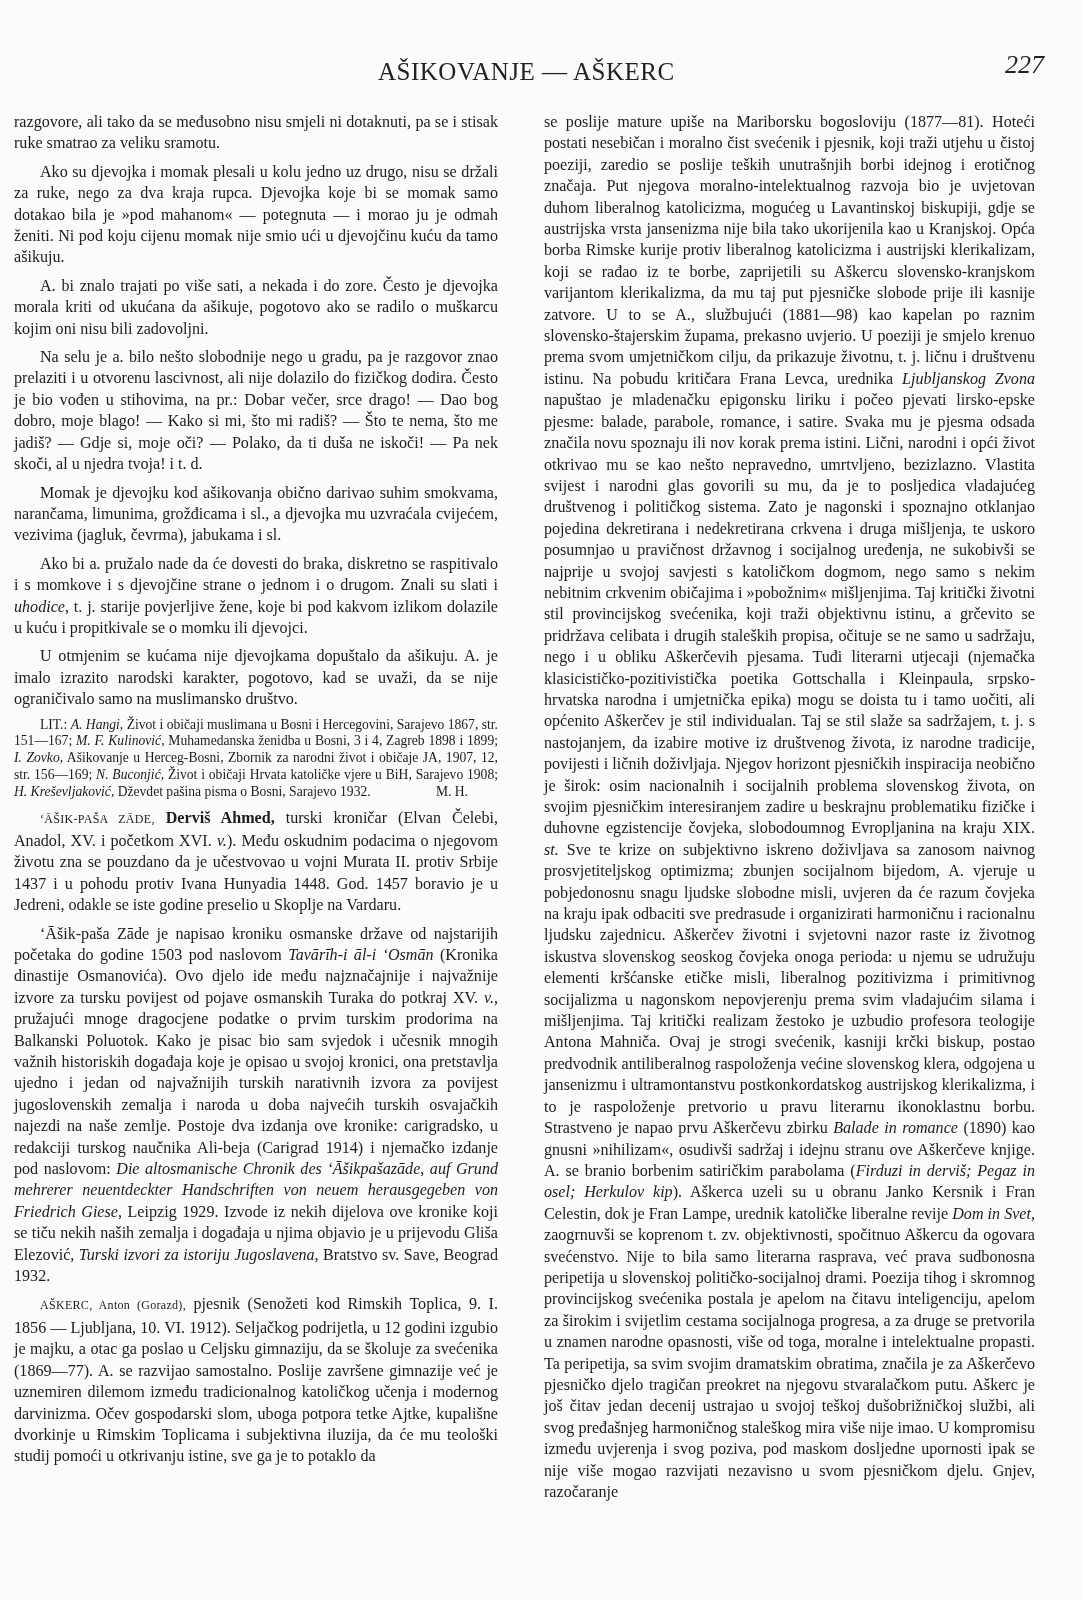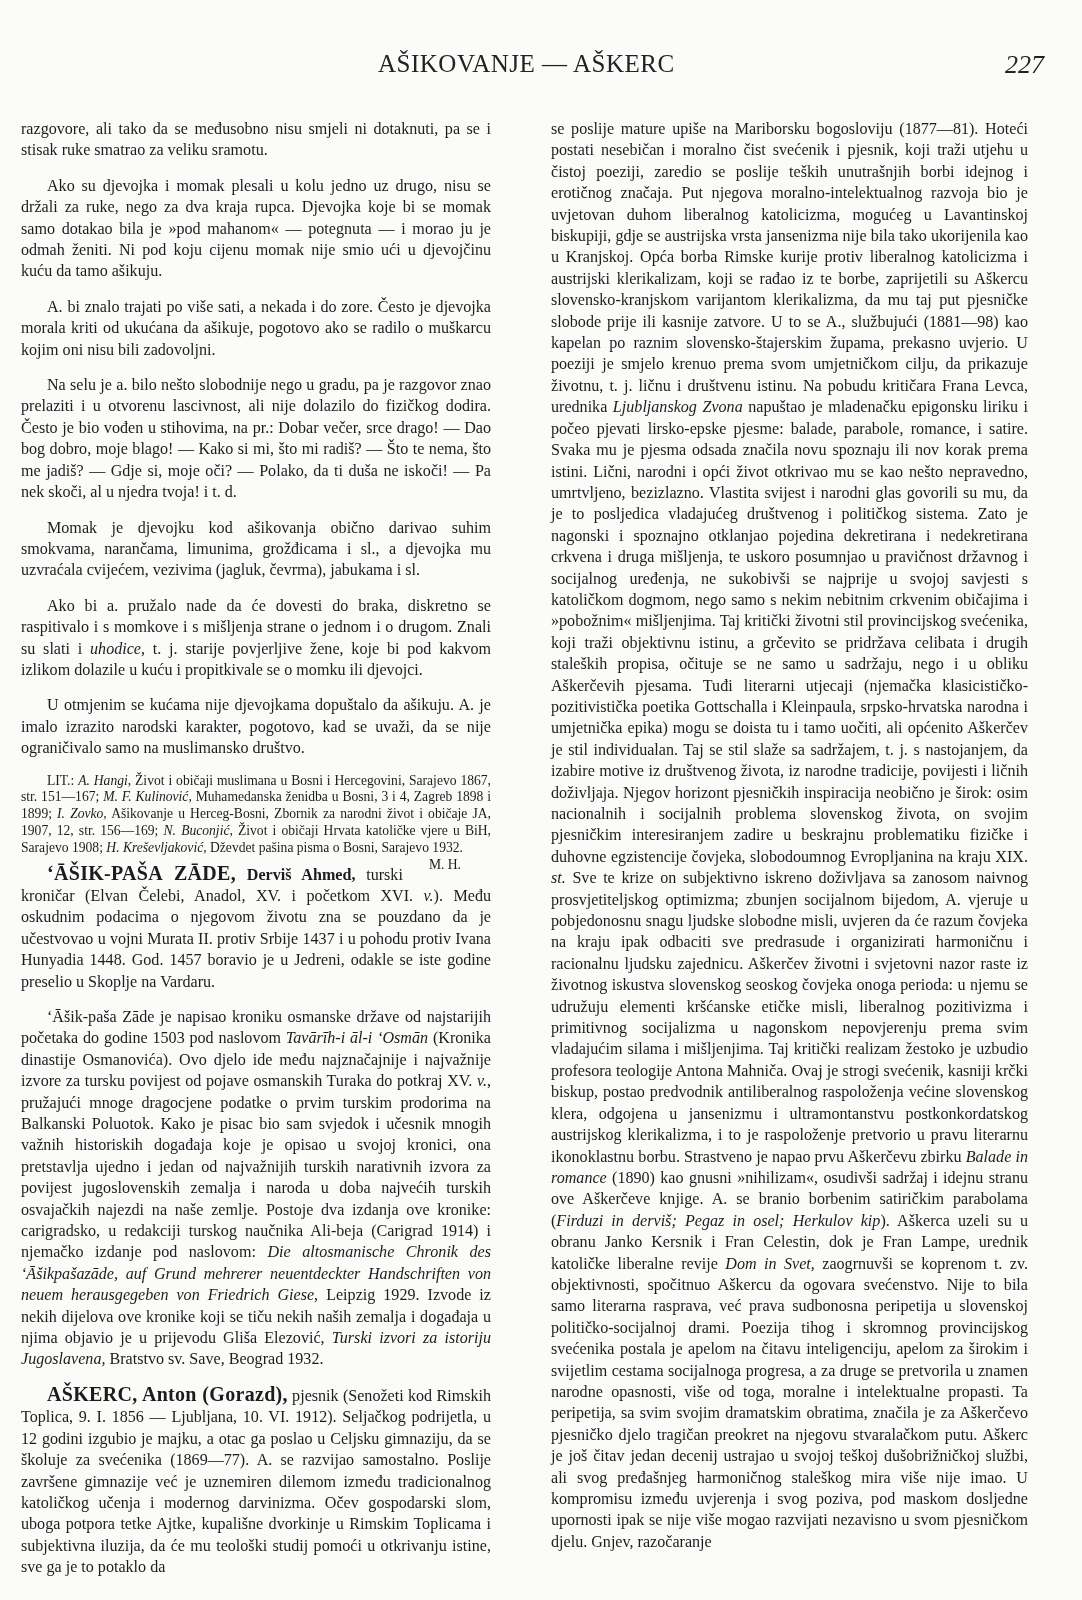--- a/index.html
+++ b/index.html
@@ -5,61 +5,61 @@
     html, body { margin: 0; padding: 0; background: #fbfbfa; }
     body {
       width: 1082px; height: 1600px; position: relative; overflow: hidden;
       font-family: "Liberation Serif", "DejaVu Serif", serif;
       color: #1c1c1c;
     }
     .page-header {
       position: absolute; top: 50px; left: 0; width: 1082px; height: 30px;
     }
     .running-title {
-      position: absolute; left: 378px; top: 0;
+      position: absolute; left: 378px; top: 8px;
       font-size: 25px; letter-spacing: 0.5px; color: #222;
     }
     .page-number {
       position: absolute; right: 38px; top: 0;
       font-size: 26px; font-style: italic; color: #222;
     }
     .column {
       position: absolute; top: 104px;
       font-size: 16.1px; line-height: 21.4px;
       text-align: justify; hyphens: manual;
     }
     .col-left { left: 7px; width: 498px; }
     .col-right { left: 537px; width: 505px; }
-    .column p { margin: 14px; text-indent: 26px; }
+    .column p { margin: 7px; text-indent: 26px; }
     .column p.cont { text-indent: 0; }
     .column p.lit {
       font-size: 13.6px; line-height: 16.8px; margin-top: 2px; margin-bottom: 6px;
       text-indent: 26px;
     }
     .column p.entry { margin-top: 2px; }
-    .hw { font-weight: bold; font-size: 20px; letter-spacing: 0.3px; }
+    .hw { font-weight: normal; font-size: 12px; letter-spacing: 0.3px; }
     .hw-sub { font-weight: bold; }
     i { font-style: italic; }
     .sig { float: right; padding-right: 30px; }
   </style>
 </head>
 <body>
 
 <div class="page-header">
   <span class="running-title">AŠIKOVANJE — AŠKERC</span>
   <span class="page-number">227</span>
 </div>
 
 <div class="column col-left">
   <p class="cont">razgovore, ali tako da se međusobno nisu smjeli ni dotaknuti, pa se i stisak ruke smatrao za veliku sramotu.</p>
   <p>Ako su djevojka i momak plesali u kolu jedno uz drugo, nisu se držali za ruke, nego za dva kraja rupca. Djevojka koje bi se momak samo dotakao bila je »pod mahanom« — potegnuta — i morao ju je odmah ženiti. Ni pod koju cijenu momak nije smio ući u djevojčinu kuću da tamo ašikuju.</p>
   <p>A. bi znalo trajati po više sati, a nekada i do zore. Često je djevojka morala kriti od ukućana da ašikuje, pogotovo ako se radilo o muškarcu kojim oni nisu bili zadovoljni.</p>
   <p>Na selu je a. bilo nešto slobodnije nego u gradu, pa je razgovor znao prelaziti i u otvorenu lascivnost, ali nije dolazilo do fizičkog dodira. Često je bio vođen u stihovima, na pr.: Dobar večer, srce drago! — Dao bog dobro, moje blago! — Kako si mi, što mi radiš? — Što te nema, što me jadiš? — Gdje si, moje oči? — Polako, da ti duša ne iskoči! — Pa nek skoči, al u njedra tvoja! i t. d.</p>
   <p>Momak je djevojku kod ašikovanja obično darivao suhim smokvama, narančama, limunima, grožđicama i sl., a djevojka mu uzvraćala cvijećem, vezivima (jagluk, čevrma), jabukama i sl.</p>
-  <p><span>Ako bi a. pružalo nade da će dovesti do braka, diskretno se raspitivalo i s momkove i s mišljenja strane o jednom i o drugom. Znali su slati i </span><i>uhodice</i><span>, t. j. starije povjerljive žene, koje bi pod kakvom izlikom dolazile u kuću i propitkivale se o momku ili djevojci.</span></p>
+  <p><span>Ako bi a. pružalo nade da će dovesti do braka, diskretno se raspitivalo i s momkove i s djevojčine strane o jednom i o drugom. Znali su slati i </span><i>uhodice</i><span>, t. j. starije povjerljive žene, koje bi pod kakvom izlikom dolazile u kuću i propitkivale se o momku ili djevojci.</span></p>
   <p>U otmjenim se kućama nije djevojkama dopuštalo da ašikuju. A. je imalo izrazito narodski karakter, pogotovo, kad se uvaži, da se nije ograničivalo samo na muslimansko društvo.</p>
   <p class="lit"><span>LIT.: </span><i>A. Hangi</i><span>, Život i običaji muslimana u Bosni i Hercegovini, Sarajevo 1867, str. 151—167; </span><i>M. F. Kulinović,</i><span> Muhamedanska ženidba u Bosni, 3 i 4, Zagreb 1898 i 1899; </span><i>I. Zovko,</i><span> Ašikovanje u Herceg-Bosni, Zbornik za narodni život i običaje JA, 1907, 12, str. 156—169; </span><i>N. Buconjić,</i><span> Život i običaji Hrvata katoličke vjere u BiH, Sarajevo 1908; </span><i>H. Kreševljaković,</i><span> Dževdet pašina pisma o Bosni, Sarajevo 1932.</span><span class="sig">M. H.</span></p>
   <p class="entry"><span class="hw">ʻĀŠIK-PAŠA ZĀDE,</span><span class="hw-sub"> Derviš Ahmed,</span><span> turski kroničar (Elvan Čelebi, Anadol, XV. i početkom XVI. </span><i>v.</i><span>). Među oskudnim podacima o njegovom životu zna se pouzdano da je učestvovao u vojni Murata II. protiv Srbije 1437 i u pohodu protiv Ivana Hunyadia 1448. God. 1457 boravio je u Jedreni, odakle se iste godine preselio u Skoplje na Vardaru.</span></p>
   <p><span>ʻĀšik-paša Zāde je napisao kroniku osmanske države od najstarijih početaka do godine 1503 pod naslovom </span><i>Tavārīh-i āl-i ʻOsmān</i><span> (Kronika dinastije Osmanovića). Ovo djelo ide među najznačajnije i najvažnije izvore za tursku povijest od pojave osmanskih Turaka do potkraj XV. </span><i>v.</i><span>, pružajući mnoge dragocjene podatke o prvim turskim prodorima na Balkanski Poluotok. Kako je pisac bio sam svjedok i učesnik mnogih važnih historiskih događaja koje je opisao u svojoj kronici, ona pretstavlja ujedno i jedan od najvažnijih turskih narativnih izvora za povijest jugoslovenskih zemalja i naroda u doba najvećih turskih osvajačkih najezdi na naše zemlje. Postoje dva izdanja ove kronike: carigradsko, u redakciji turskog naučnika Ali-beja (Carigrad 1914) i njemačko izdanje pod naslovom: </span><i>Die altosmanische Chronik des ʻĀšikpašazāde, auf Grund mehrerer neuentdeckter Handschriften von neuem herausgegeben von Friedrich Giese</i><span>, Leipzig 1929. Izvode iz nekih dijelova ove kronike koji se tiču nekih naših zemalja i događaja u njima objavio je u prijevodu Gliša Elezović, </span><i>Turski izvori za istoriju Jugoslavena,</i><span> Bratstvo sv. Save, Beograd 1932.</span></p>
   <p class="entry"><span class="hw">AŠKERC, Anton (Gorazd),</span><span> pjesnik (Senožeti kod Rimskih Toplica, 9. I. 1856 — Ljubljana, 10. VI. 1912). Seljačkog podrijetla, u 12 godini izgubio je majku, a otac ga poslao u Celjsku gimnaziju, da se školuje za svećenika (1869—77). A. se razvijao samostalno. Poslije završene gimnazije već je uznemiren dilemom između tradicionalnog katoličkog učenja i modernog darvinizma. Očev gospodarski slom, uboga potpora tetke Ajtke, kupališne dvorkinje u Rimskim Toplicama i subjektivna iluzija, da će mu teološki studij pomoći u otkrivanju istine, sve ga je to potaklo da</span></p>
 </div>
 
 <div class="column col-right">
   <p class="cont"><span>se poslije mature upiše na Mariborsku bogosloviju (1877—81). Hoteći postati nesebičan i moralno čist svećenik i pjesnik, koji traži utjehu u čistoj poeziji, zaredio se poslije teških unutrašnjih borbi idejnog i erotičnog značaja. Put njegova moralno-intelektualnog razvoja bio je uvjetovan duhom liberalnog katolicizma, mogućeg u Lavantinskoj biskupiji, gdje se austrijska vrsta jansenizma nije bila tako ukorijenila kao u Kranjskoj. Opća borba Rimske kurije protiv liberalnog katolicizma i austrijski klerikalizam, koji se rađao iz te borbe, zaprijetili su Aškercu slovensko-kranjskom varijantom klerikalizma, da mu taj put pjesničke slobode prije ili kasnije zatvore. U to se A., službujući (1881—98) kao kapelan po raznim slovensko-štajerskim župama, prekasno uvjerio. U poeziji je smjelo krenuo prema svom umjetničkom cilju, da prikazuje životnu, t. j. ličnu i društvenu istinu. Na pobudu kritičara Frana Levca, urednika </span><i>Ljubljanskog Zvona</i><span> napuštao je mladenačku epigonsku liriku i počeo pjevati lirsko-epske pjesme: balade, parabole, romance, i satire. Svaka mu je pjesma odsada značila novu spoznaju ili nov korak prema istini. Lični, narodni i opći život otkrivao mu se kao nešto nepravedno, umrtvljeno, bezizlazno. Vlastita svijest i narodni glas govorili su mu, da je to posljedica vladajućeg društvenog i političkog sistema. Zato je nagonski i spoznajno otklanjao pojedina dekretirana i nedekretirana crkvena i druga mišljenja, te uskoro posumnjao u pravičnost državnog i socijalnog uređenja, ne sukobivši se najprije u svojoj savjesti s katoličkom dogmom, nego samo s nekim nebitnim crkvenim običajima i »pobožnim« mišljenjima. Taj kritički životni stil provincijskog svećenika, koji traži objektivnu istinu, a grčevito se pridržava celibata i drugih staleških propisa, očituje se ne samo u sadržaju, nego i u obliku Aškerčevih pjesama. Tuđi literarni utjecaji (njemačka klasicističko-pozitivistička poetika Gottschalla i Kleinpaula, srpsko-hrvatska narodna i umjetnička epika) mogu se doista tu i tamo uočiti, ali općenito Aškerčev je stil individualan. Taj se stil slaže sa sadržajem, t. j. s nastojanjem, da izabire motive iz društvenog života, iz narodne tradicije, povijesti i ličnih doživljaja. Njegov horizont pjesničkih inspiracija neobično je širok: osim nacionalnih i socijalnih problema slovenskog života, on svojim pjesničkim interesiranjem zadire u beskrajnu problematiku fizičke i duhovne egzistencije čovjeka, slobodoumnog Evropljanina na kraju XIX. </span><i>st.</i><span> Sve te krize on subjektivno iskreno doživljava sa zanosom naivnog prosvjetiteljskog optimizma; zbunjen socijalnom bijedom, A. vjeruje u pobjedonosnu snagu ljudske slobodne misli, uvjeren da će razum čovjeka na kraju ipak odbaciti sve predrasude i organizirati harmoničnu i racionalnu ljudsku zajednicu. Aškerčev životni i svjetovni nazor raste iz životnog iskustva slovenskog seoskog čovjeka onoga perioda: u njemu se udružuju elementi kršćanske etičke misli, liberalnog pozitivizma i primitivnog socijalizma u nagonskom nepovjerenju prema svim vladajućim silama i mišljenjima. Taj kritički realizam žestoko je uzbudio profesora teologije Antona Mahniča. Ovaj je strogi svećenik, kasniji krčki biskup, postao predvodnik antiliberalnog raspoloženja većine slovenskog klera, odgojena u jansenizmu i ultramontanstvu postkonkordatskog austrijskog klerikalizma, i to je raspoloženje pretvorio u pravu literarnu ikonoklastnu borbu. Strastveno je napao prvu Aškerčevu zbirku </span><i>Balade in romance</i><span> (1890) kao gnusni »nihilizam«, osudivši sadržaj i idejnu stranu ove Aškerčeve knjige. A. se branio borbenim satiričkim parabolama (</span><i>Firduzi in derviš; Pegaz in osel; Herkulov kip</i><span>). Aškerca uzeli su u obranu Janko Kersnik i Fran Celestin, dok je Fran Lampe, urednik katoličke liberalne revije </span><i>Dom in Svet,</i><span> zaogrnuvši se koprenom t. zv. objektivnosti, spočitnuo Aškercu da ogovara svećenstvo. Nije to bila samo literarna rasprava, već prava sudbonosna peripetija u slovenskoj političko-socijalnoj drami. Poezija tihog i skromnog provincijskog svećenika postala je apelom na čitavu inteligenciju, apelom za širokim i svijetlim cestama socijalnoga progresa, a za druge se pretvorila u znamen narodne opasnosti, više od toga, moralne i intelektualne propasti. Ta peripetija, sa svim svojim dramatskim obratima, značila je za Aškerčevo pjesničko djelo tragičan preokret na njegovu stvaralačkom putu. Aškerc je još čitav jedan decenij ustrajao u svojoj teškoj dušobrižničkoj službi, ali svog pređašnjeg harmoničnog staleškog mira više nije imao. U kompromisu između uvjerenja i svog poziva, pod maskom dosljedne upornosti ipak se nije više mogao razvijati nezavisno u svom pjesničkom djelu. Gnjev, razočaranje</span></p>
 </div>

